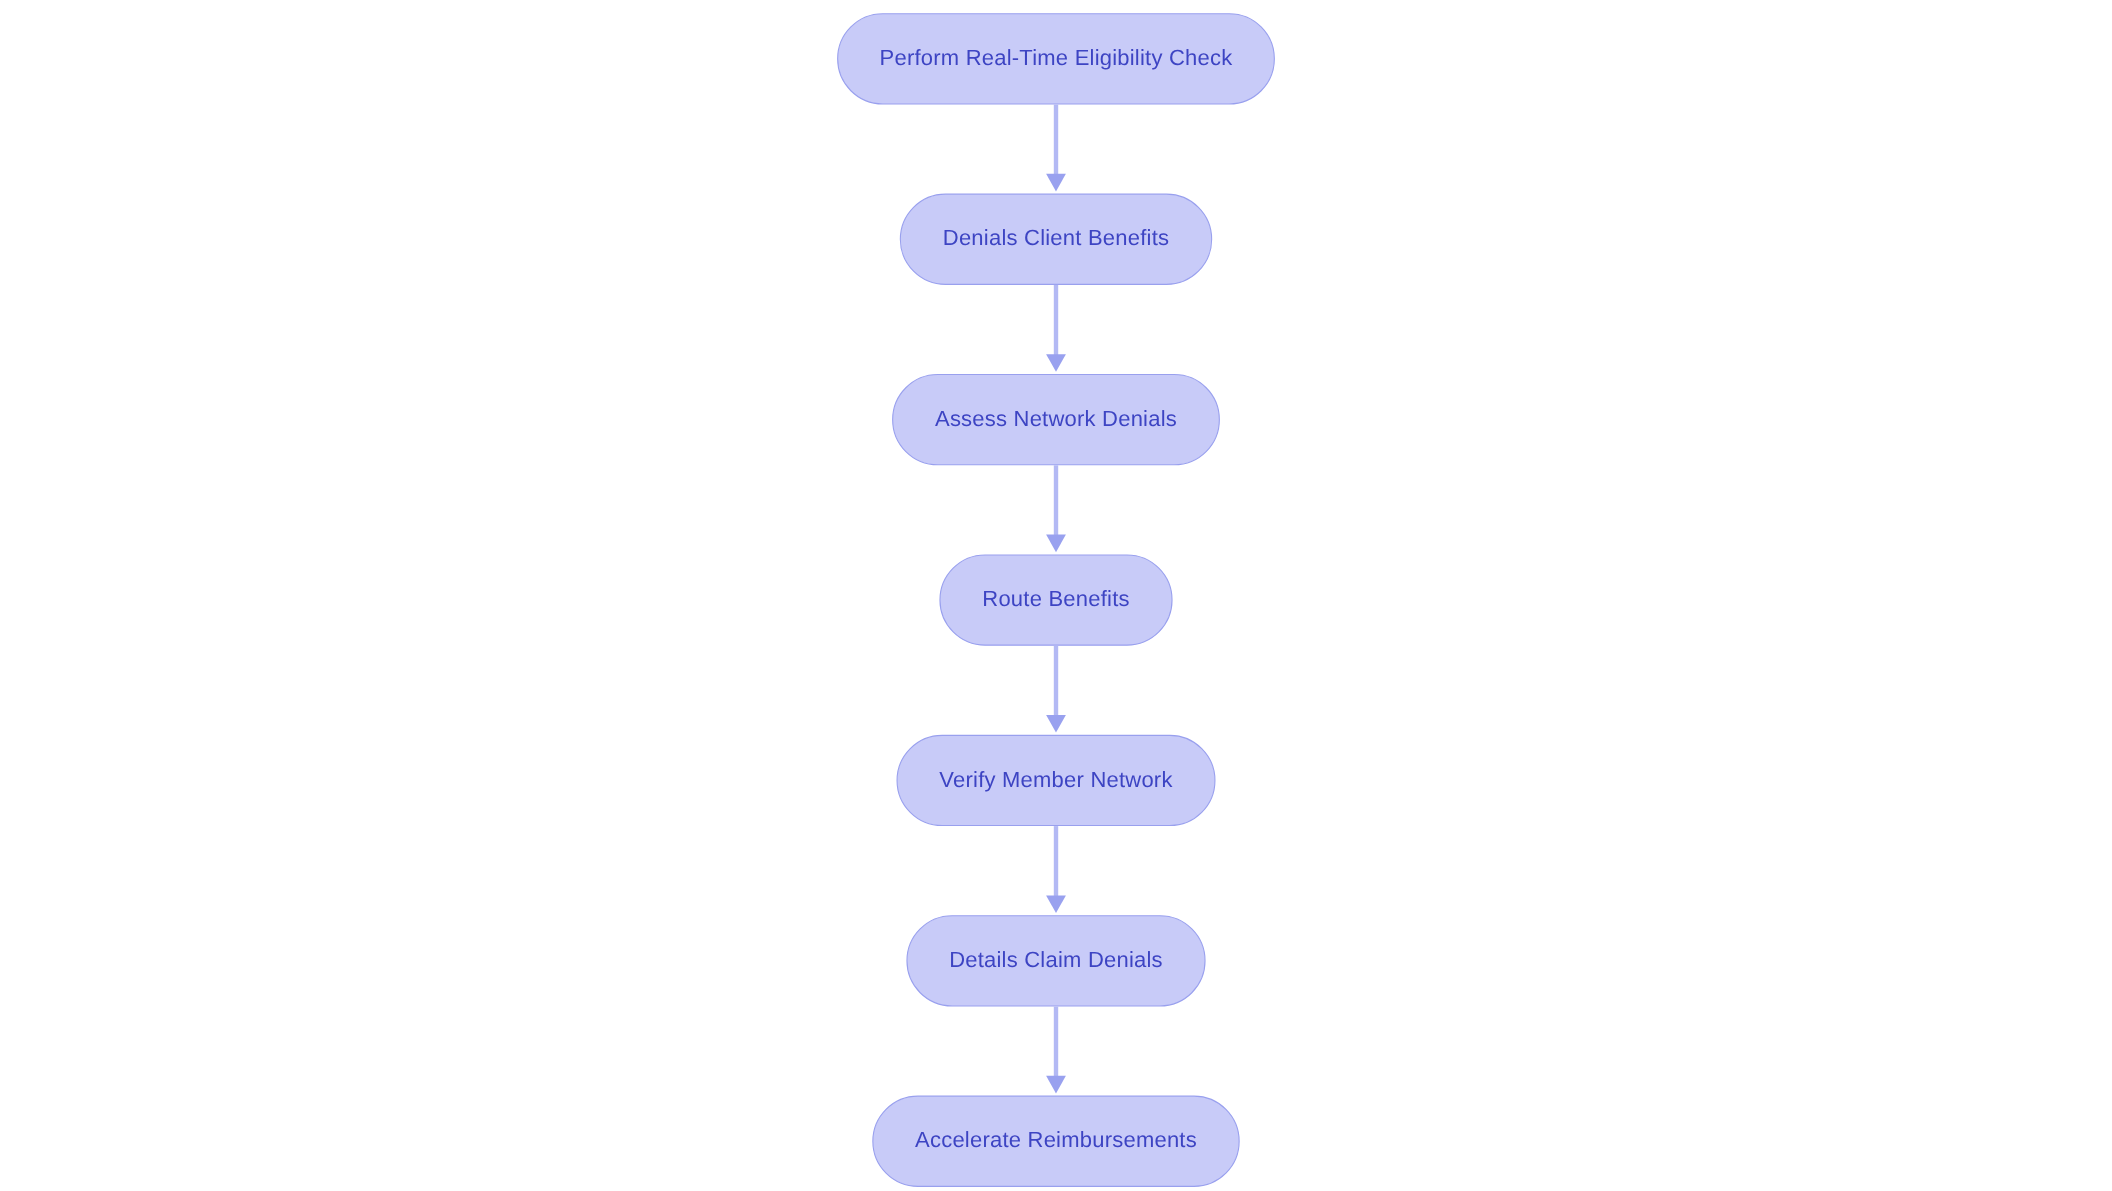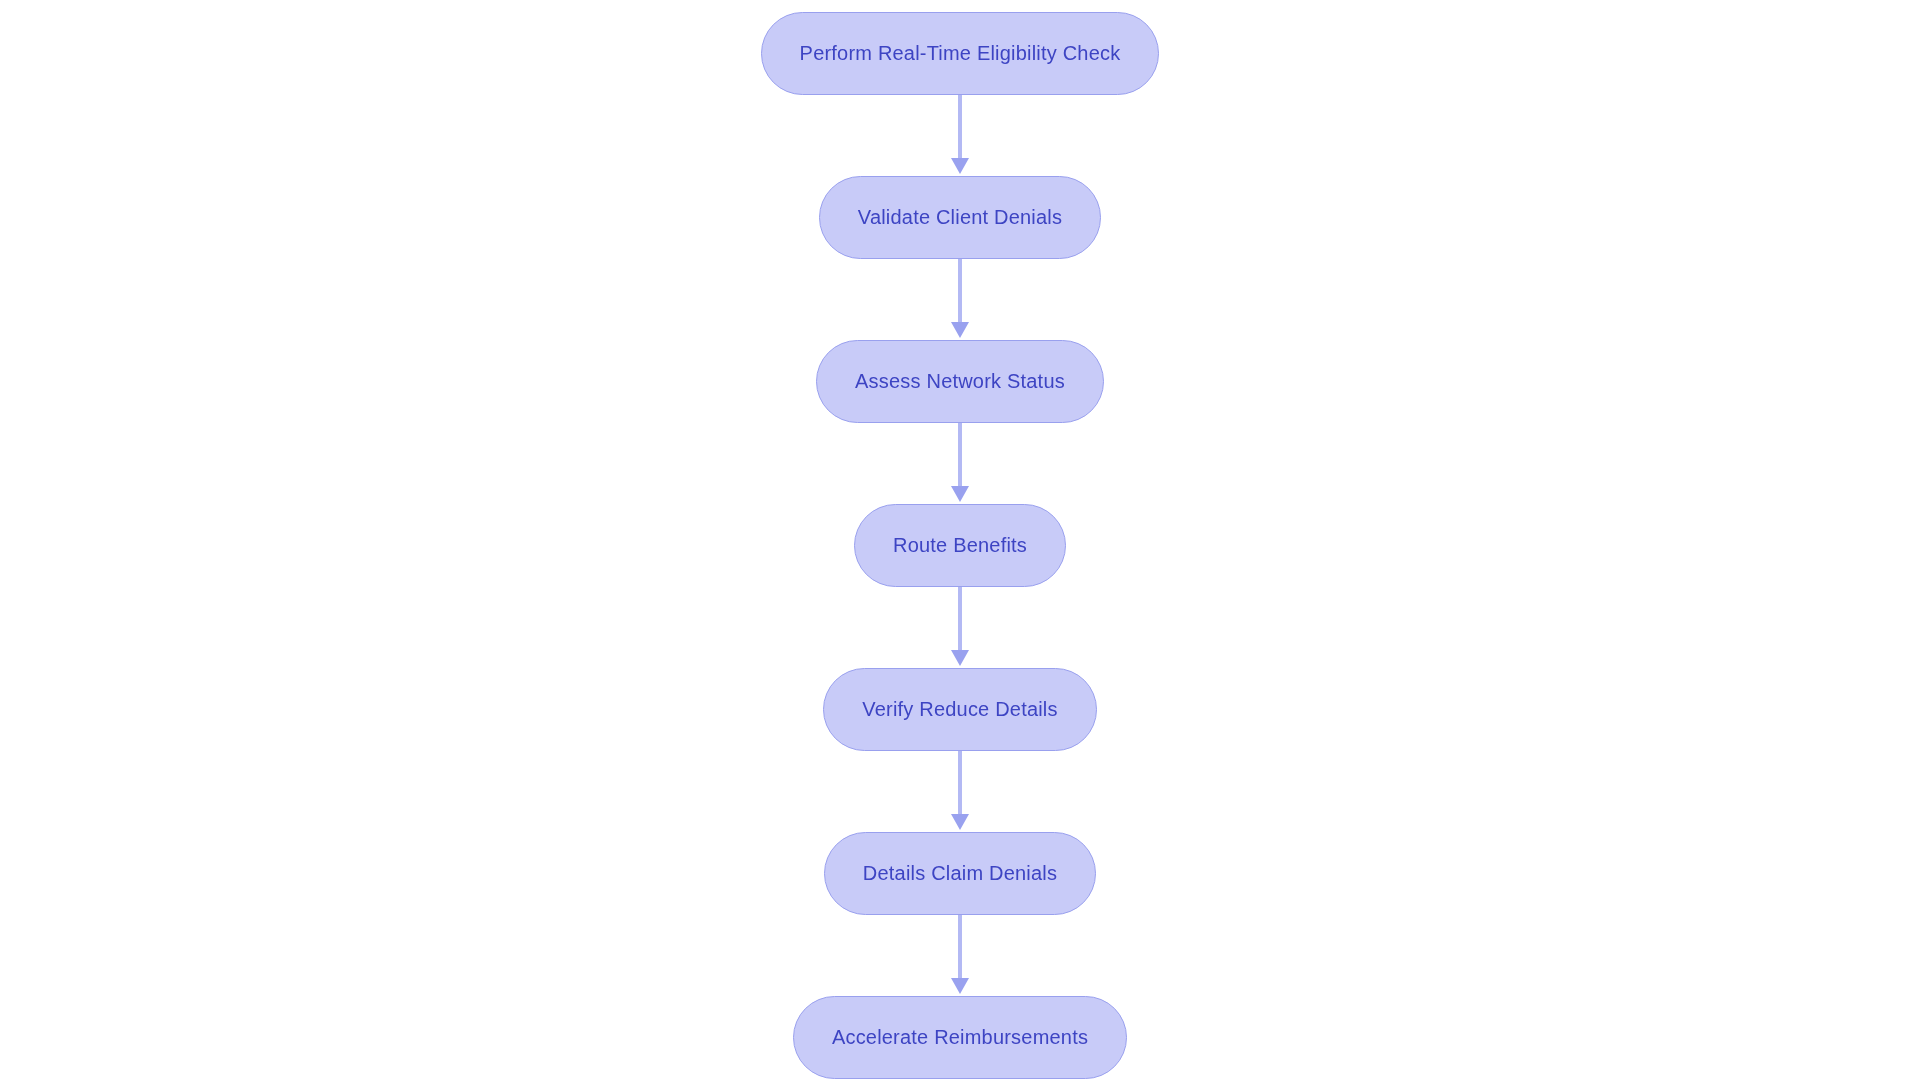--- a/index.html
+++ b/index.html
@@ -72,48 +72,48 @@
     <div class="node">
       <span>Perform Real-Time Eligibility Check</span>
     </div>
 
     <div class="connector">
       <div class="stem"></div>
       <div class="head"></div>
     </div>
 
     <div class="node">
-      <span>Validate Client Denials</span>
+      <span>Denials Client Benefits</span>
     </div>
 
     <div class="connector">
       <div class="stem"></div>
       <div class="head"></div>
     </div>
 
     <div class="node">
-      <span>Assess Network Status</span>
+      <span>Assess Network Denials</span>
     </div>
 
     <div class="connector">
       <div class="stem"></div>
       <div class="head"></div>
     </div>
 
     <div class="node">
       <span>Route Benefits</span>
     </div>
 
     <div class="connector">
       <div class="stem"></div>
       <div class="head"></div>
     </div>
 
     <div class="node">
-      <span>Verify Reduce Details</span>
+      <span>Verify Member Network</span>
     </div>
 
     <div class="connector">
       <div class="stem"></div>
       <div class="head"></div>
     </div>
 
     <div class="node">
       <span>Details Claim Denials</span>
     </div>

